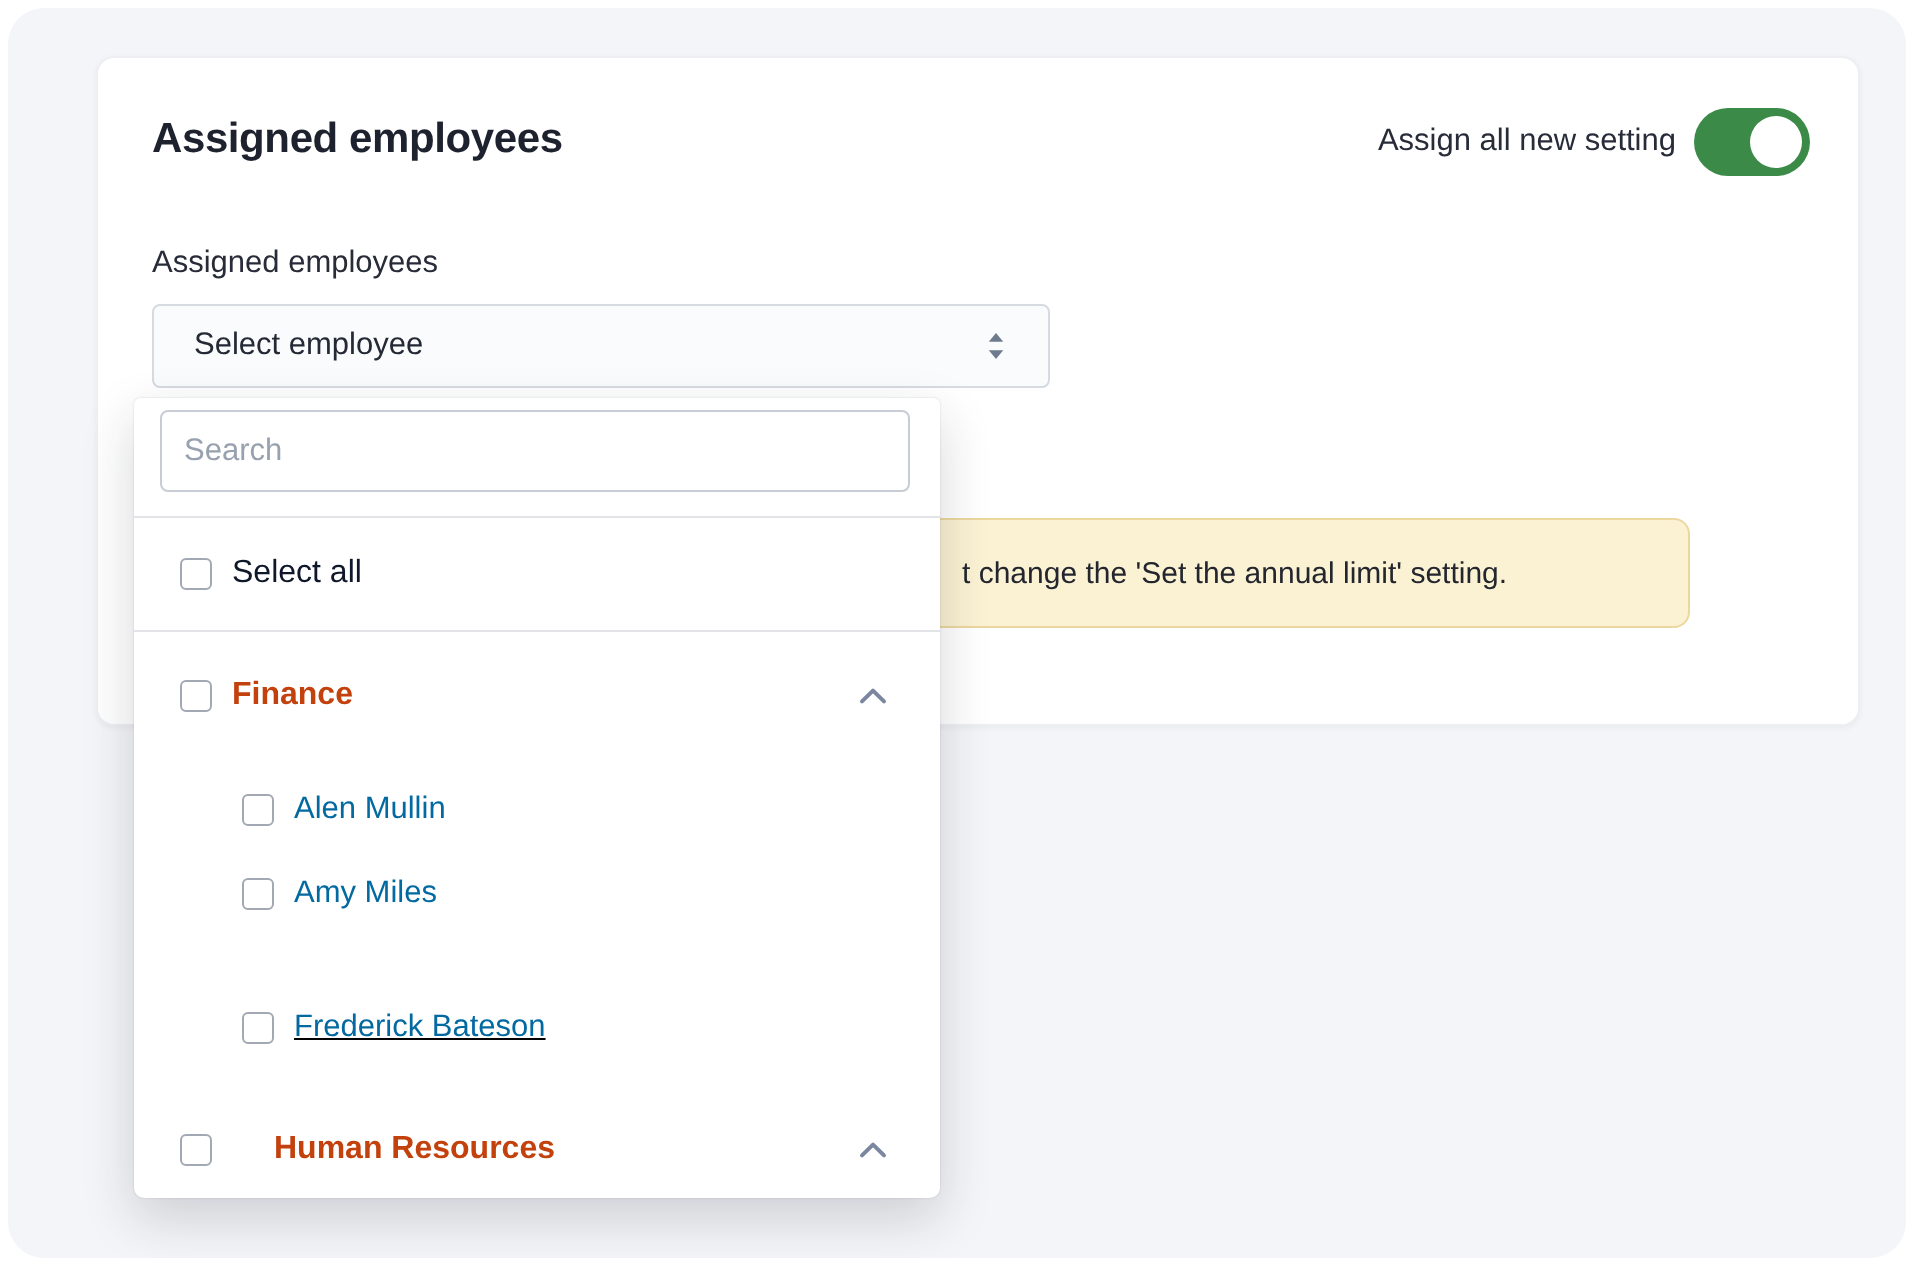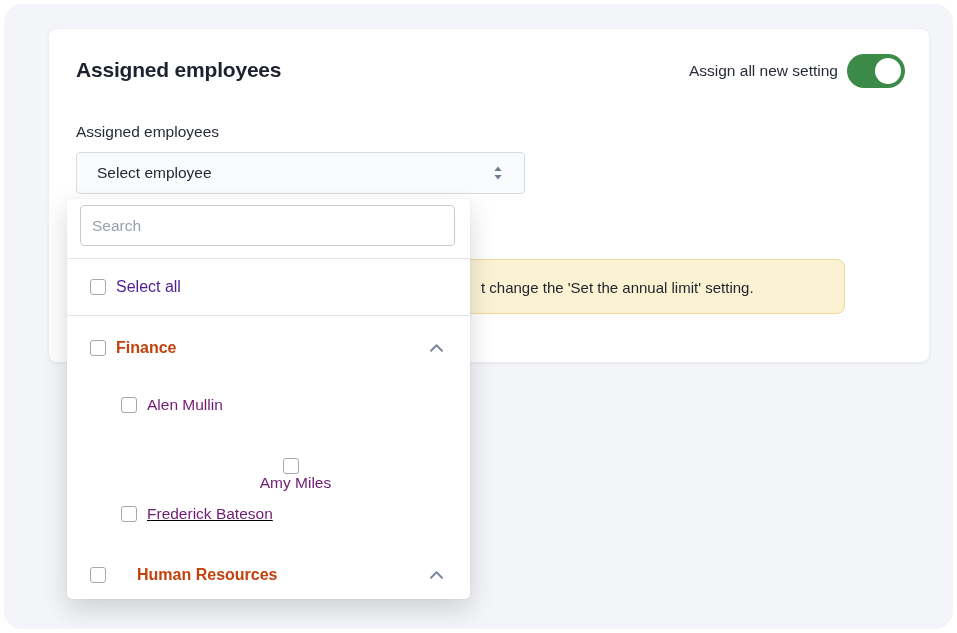--- a/index.html
+++ b/index.html
@@ -30,27 +30,27 @@
               border-radius:3px 3px 5px 5px; box-shadow:0 10px 26px rgba(28,34,50,0.18), 0 0 1px rgba(28,34,50,0.18); z-index:5; }
   .search-wrap { position:absolute; left:13px; top:6px; width:375px; height:41px; }
   .search-input { width:100%; height:100%; border:1px solid #c8cdd5; border-radius:4px; padding-left:11px;
                   font-family:"Liberation Sans", sans-serif; font-size:15.5px; color:#232935; outline:none; background:#fff; }
   .search-input::placeholder { color:#98a1b0; opacity:1; }
   .divider { position:absolute; left:0; width:100%; height:1px; background:#e2e4e8; }
   .d1 { top:59px; } .d2 { top:116px; }
 
   .row { position:absolute; left:0; right:0; height:36px; display:flex; align-items:center; cursor:pointer; }
   .row-selectall { top:70px; }
-  .row-g0 { top:131px; } .row-m00 { top:188px; } .row-m01 { top:259px;flex-direction:column; } .row-m02 { top:297px;text-decoration:underline; } .row-g1 { top:358px;gap:21px; }
+  .row-g0 { top:131px; } .row-m00 { top:188px; } .row-m01 { top:230px; } .row-m02 { top:297px;text-decoration:underline; } .row-g1 { top:358px;gap:21px; }
   .row .cb { flex:0 0 auto; width:16px; height:16px; border:1.5px solid #a2a9b4; border-radius:3px; background:#fff; margin-right:10px; }
   .indent-group { padding-left:23px; }
   .indent-member { padding-left:54px; }
-  .lbl-selectall { font-size:16px; font-weight:500; color:#4c1d95; }
+  .lbl-selectall { font-size:16px; font-weight:500; color:#0f172a; }
   .lbl-group { font-size:16px; font-weight:700; color:#c2410c; }
-  .lbl-member { font-size:15.5px; font-weight:400; color:#701a75; }
+  .lbl-member { font-size:15.5px; font-weight:400; color:#0369a1; }
   .chev { position:absolute; right:26px; top:50%; transform:translateY(-50%); }
 </style>
 </head>
 <body>
 
 <div class="page">
 
   <div class="card">
     <div class="card-title">Assigned employees</div>
 

